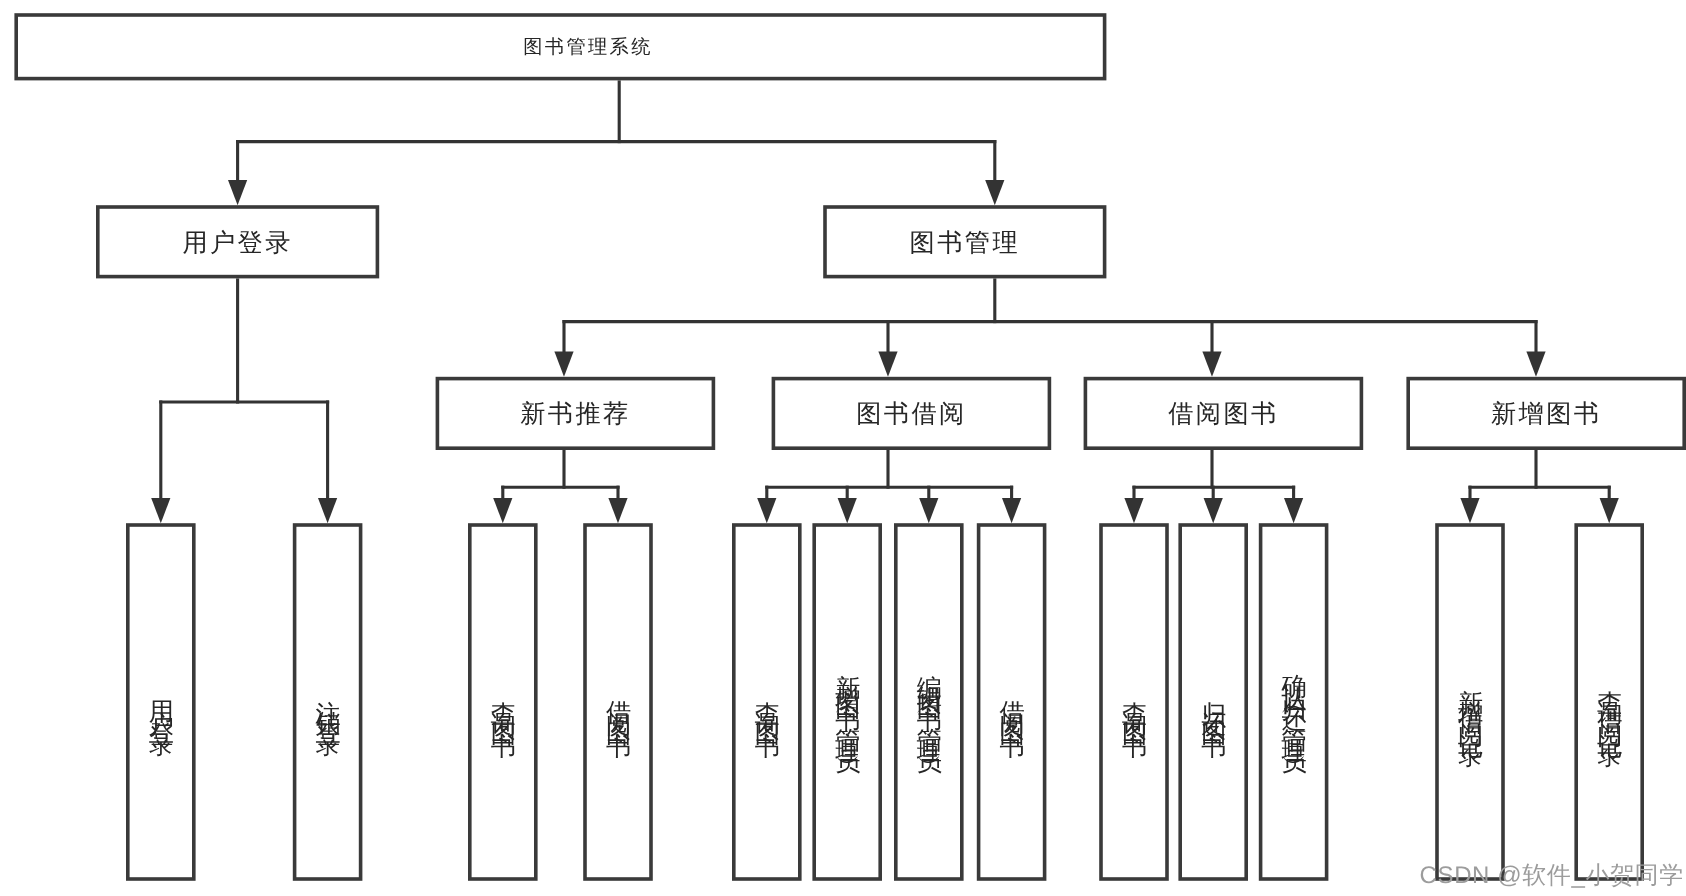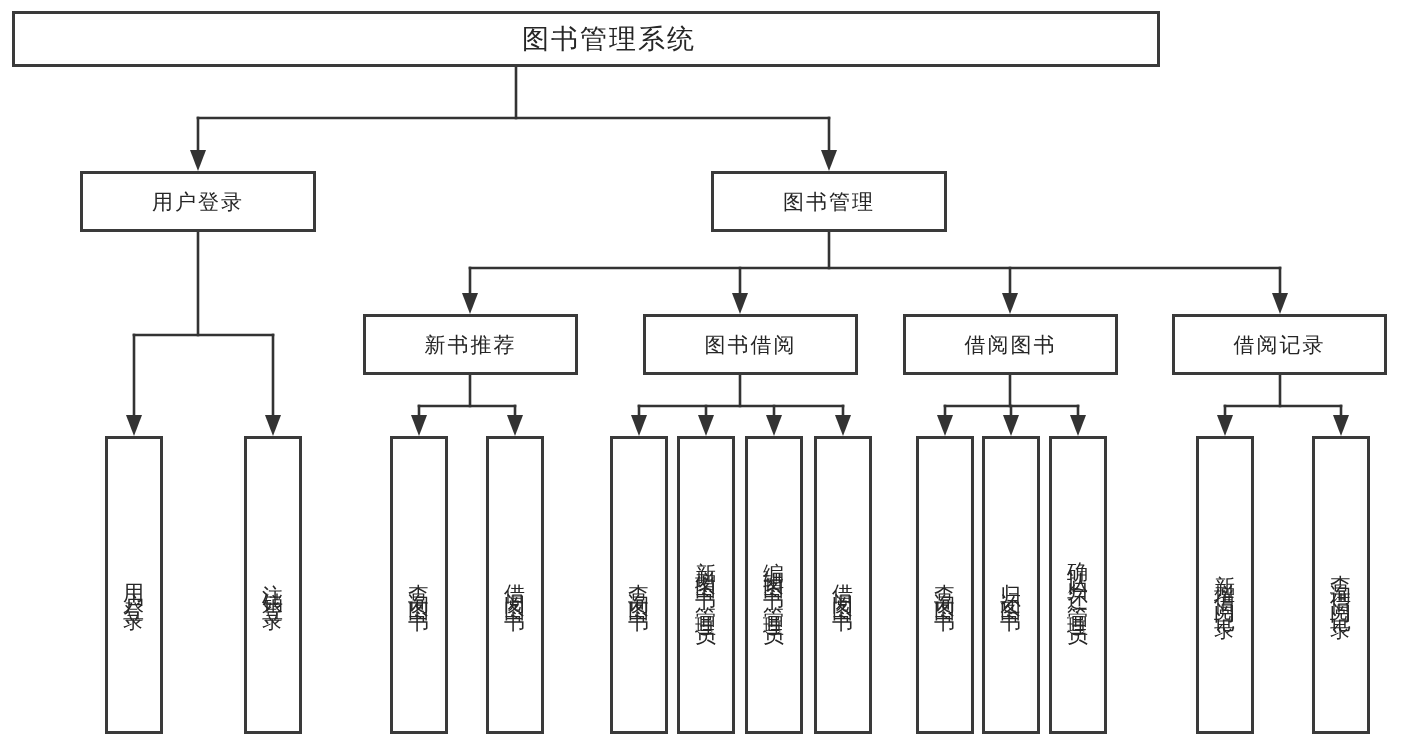--- a/index.html
+++ b/index.html
@@ -45,26 +45,26 @@
     align-items:center;
     justify-content:center;
     color:var(--text);
   }
   .hbox{
     font-size:21px;
     letter-spacing:2px;
     white-space:nowrap;
   }
   .root{
-    left:12px;top:11px;width:1148px;height:56px;
-    font-size:27px;
+    left:12px;top:11px;width:910px;height:56px;
+    font-size:16px;
     padding-left:46px;
   }
   .lv2{top:171px;height:61px;width:236px;}
-  .lv3{top:314px;height:61px;width:215px;}
+  .lv3{top:314px;height:61px;width:233px;}
   .leaf{
     top:436px;height:298px;width:58px;
   }
   .vtext{
     writing-mode:vertical-rl;
     text-orientation:mixed;
     font-size:21px;
     letter-spacing:9px;
     color:var(--text);
     line-height:1;
@@ -161,35 +161,35 @@
     </g>
   </svg>
 
   <div class="box hbox root">
     <span>图书管理系统</span>
   </div>
 
   <div class="box hbox lv2" style="left:80px">
     <span>用户登录</span>
   </div>
-  <div class="box hbox lv2" style="left:711px">
+  <div class="box hbox lv2" style="left:686px">
     <span>图书管理</span>
   </div>
 
   <div class="box hbox lv3" style="left:363px">
     <span>新书推荐</span>
   </div>
   <div class="box hbox lv3" style="left:643px">
     <span>图书借阅</span>
   </div>
   <div class="box hbox lv3" style="left:903px">
     <span>借阅图书</span>
   </div>
   <div class="box hbox lv3" style="left:1172px">
-    <span>借阅记录</span>
+    <span>新增图书</span>
   </div>
 
   <div class="box leaf" style="left:105px">
     <span class="vtext">用户登录</span>
   </div>
   <div class="box leaf" style="left:244px">
     <span class="vtext">注销登录</span>
   </div>
 
   <div class="box leaf" style="left:390px">
@@ -222,14 +222,15 @@
     <span class="vtext">确认归还（管理员）</span>
   </div>
 
   <div class="box leaf" style="left:1196px">
     <span class="vtext">新增借阅记录</span>
   </div>
   <div class="box leaf" style="left:1312px">
     <span class="vtext">查询借阅记录</span>
   </div>
 
+  <div class="watermark">CSDN @软件_小贺同学</div>
 
 </div>
 
 </body></html>

